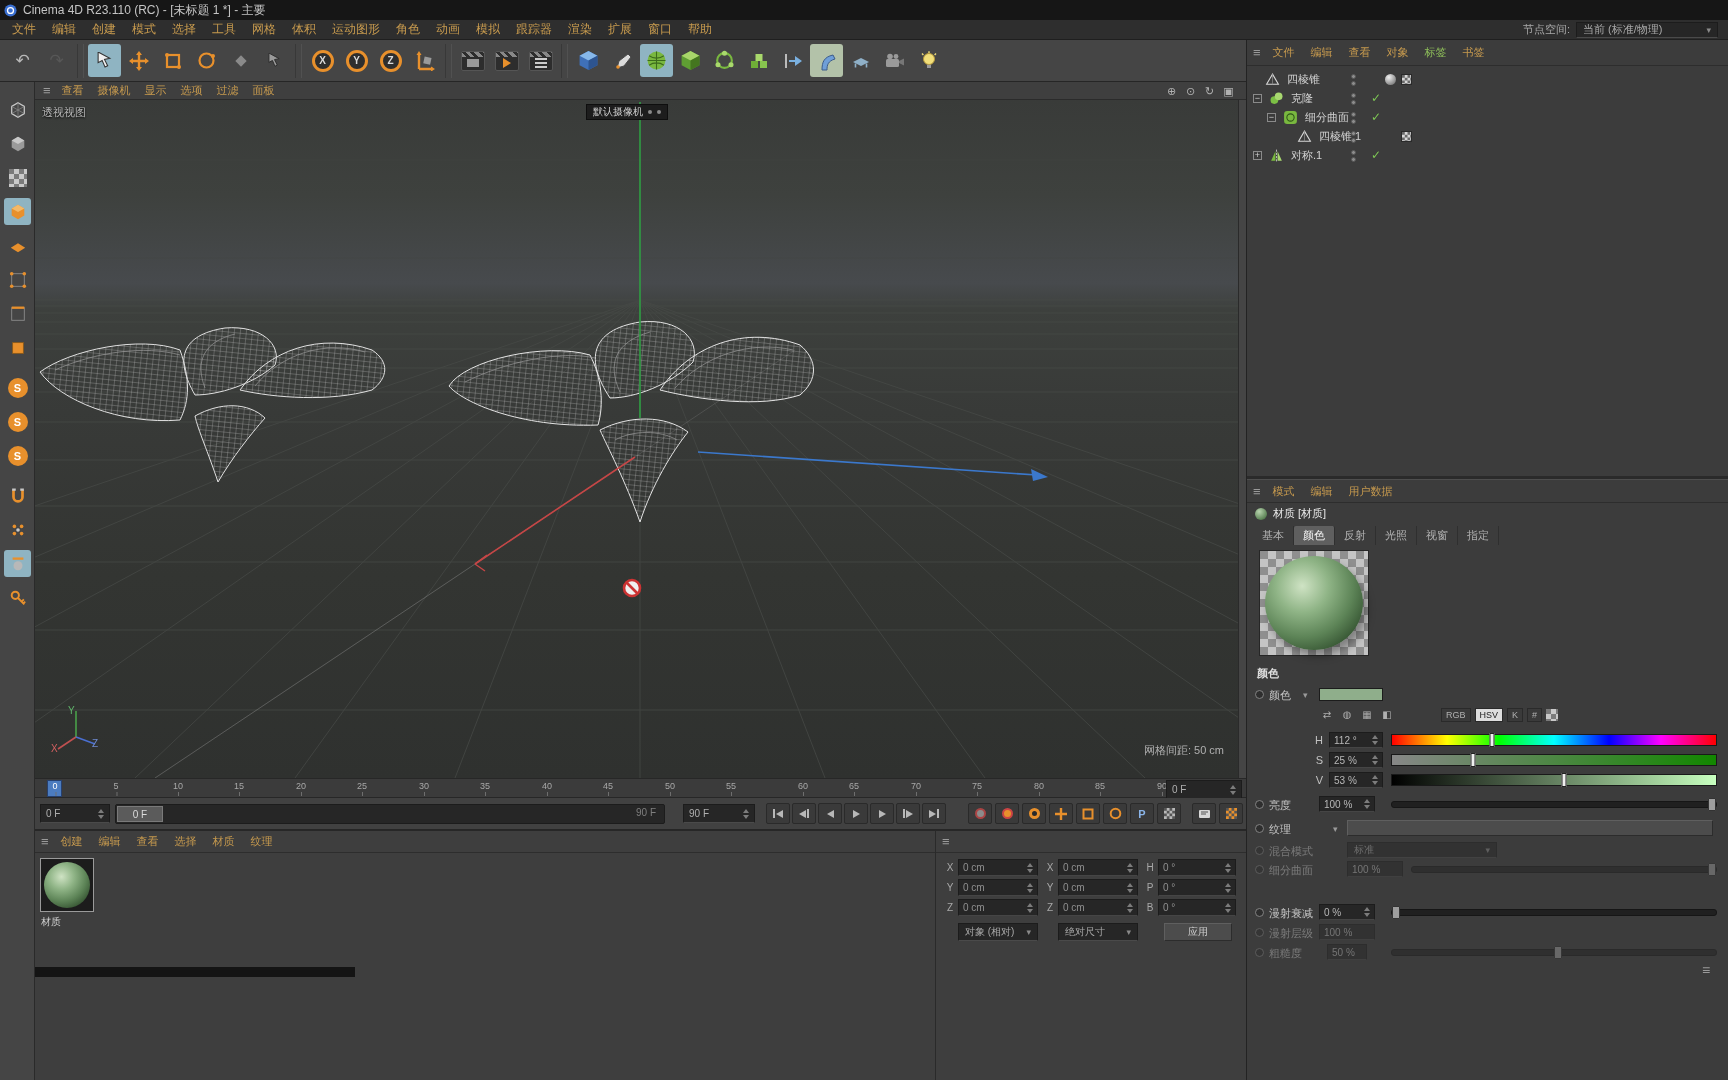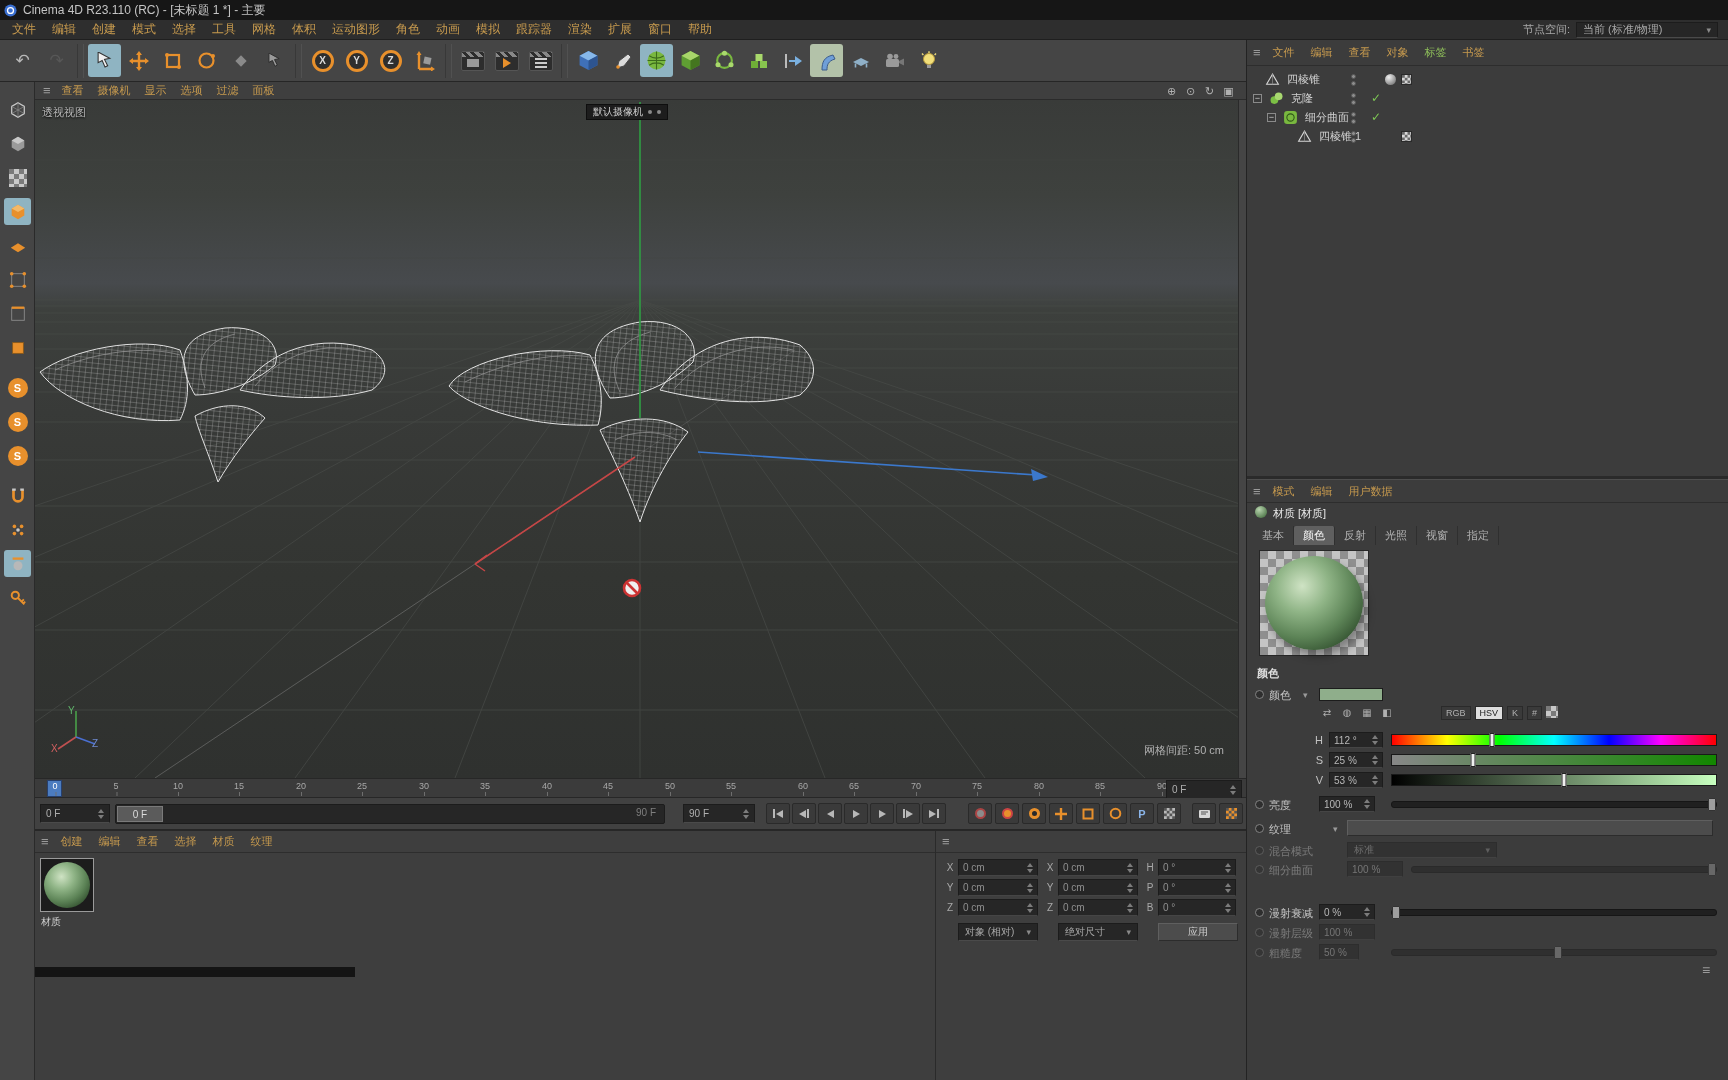--- a/index.html
+++ b/index.html
@@ -1,20 +1,20 @@
 <!DOCTYPE html>
 <html><head>
 <meta charset="utf-8">
 <style>
 *{margin:0;padding:0;box-sizing:border-box}
 html,body{width:1728px;height:1080px;overflow:hidden}
 body{font-family:"Liberation Sans","DejaVu Sans",sans-serif;font-size:11px;color:#c8c8c8;background:#2a2a2a;user-select:none}
 #app{position:relative;width:1728px;height:1080px;background:#0f172a;overflow:hidden}
 .abs{position:absolute}
-.row{display:flex;align-items:flex-start}
+.row{display:flex;align-items:center}
 
 .titlebar{left:0;top:0;width:1728px;height:20px;background:#161616;display:flex;align-items:center;gap:6px;padding-left:4px;color:#c4c4c4;font-size:12px}
 .menubar{left:0;top:20px;width:1728px;height:20px;background:#2e2e2e;border-bottom:1px solid #1f1f1f;display:flex;align-items:center;padding-left:4px}
 .mi{color:#c79a4e;padding:2px 8px;font-size:12px;cursor:default}
 .nodespace{margin-left:auto;display:flex;align-items:center;gap:6px;padding-right:10px}
 .nodespace .lbl{color:#a8a8a8}
 .dd{background:#262626;border:1px solid #1c1c1c;border-bottom-color:#4a4a4a;color:#a8a8a8;height:16px;display:flex;align-items:center;padding:0 6px;gap:8px}
 .dd::after{content:"▾";color:#8a8a8a;margin-left:auto;font-size:9px}
 
 .toolbar{left:0;top:40px;width:1246px;height:42px;background:#454545;border-bottom:1px solid #262626;display:flex;align-items:center;gap:1px;padding-left:6px}
@@ -740,21 +740,21 @@
           <i class="up"></i>
           <i class="dn"></i>
         </span>
       </div>
     <div class="dd cdd" style="left:22px;top:92px;width:80px">
         <span>对象 (相对)</span>
       </div>
     <div class="dd cdd" style="left:122px;top:92px;width:80px">
         <span>绝对尺寸</span>
       </div>
-    <div class="btn cdd" style="left:222px;top:92px;width:80px">
+    <div class="btn cdd" style="left:228px;top:92px;width:68px">
         <span>应用</span>
       </div>
   </div>
 
   <div class="abs rpanel">
 
     <div class="pmenu" style="height:26px">
       <span class="burger"></span>
       <span class="pmi">文件</span>
       <span class="pmi">编辑</span>
@@ -812,20 +812,34 @@
             <path d="M7 2v9.5" stroke="#8a8a8a" stroke-width=".7"></path>
           </svg></span>
       <span class="olabel" style="position:absolute;left:68px">四棱锥.1</span>
       <span class="vdots" style="left:104px">
           <i></i>
           <i></i>
         </span>
       <span class="ttag" style="left:154px;top:4px"></span>
     </div>
 
+    <div class="om-row" style="top:106px">
+      <span class="twisty plus" style="left:6px;top:5px"></span>
+      <span class="oicon" style="left:22px"><svg width="15" height="15" viewBox="0 0 14 14">
+            <path d="M2 12 6 3v9z" fill="#79b83f"></path>
+            <path d="M12 12 8 3v9z" fill="#a8d870"></path>
+            <path d="M7 1.5v11.5" stroke="#cccccc" stroke-dasharray="2 1" stroke-width=".8"></path>
+          </svg></span>
+      <span class="olabel" style="position:absolute;left:40px">对称.1</span>
+      <span class="vdots" style="left:104px">
+          <i></i>
+          <i></i>
+        </span>
+      <span class="check" style="left:124px;top:2px"></span>
+    </div>
 
     <div class="amsplit"></div>
 
     <div class="pmenu" style="position:absolute;left:0;top:441px;width:482px">
       <span class="burger"></span>
       <span class="pmi">模式</span>
       <span class="pmi">编辑</span>
       <span class="pmi">用户数据</span>
     </div>
     <div class="row" style="position:absolute;left:8px;top:466px;gap:6px">
@@ -964,21 +978,21 @@
     <div class="prow dim" style="top:884px">
       <span class="pcirc"></span>
       <span class="plab">漫射层级</span>
       <span class="vbox" style="left:72px;width:56px">
           <span>100 %</span>
         </span>
     </div>
     <div class="prow dim" style="top:904px">
       <span class="pcirc"></span>
       <span class="plab">粗糙度</span>
-      <span class="vbox" style="left:72px;width:40px">
+      <span class="vbox" style="left:80px;width:40px">
           <span>50 %</span>
         </span>
       <div class="groove" style="left:144px;width:326px">
           <span class="knob" style="left:50%"></span>
         </div>
     </div>
   </div>
 
   <div class="abs corner-burger"></div>
 </div>

